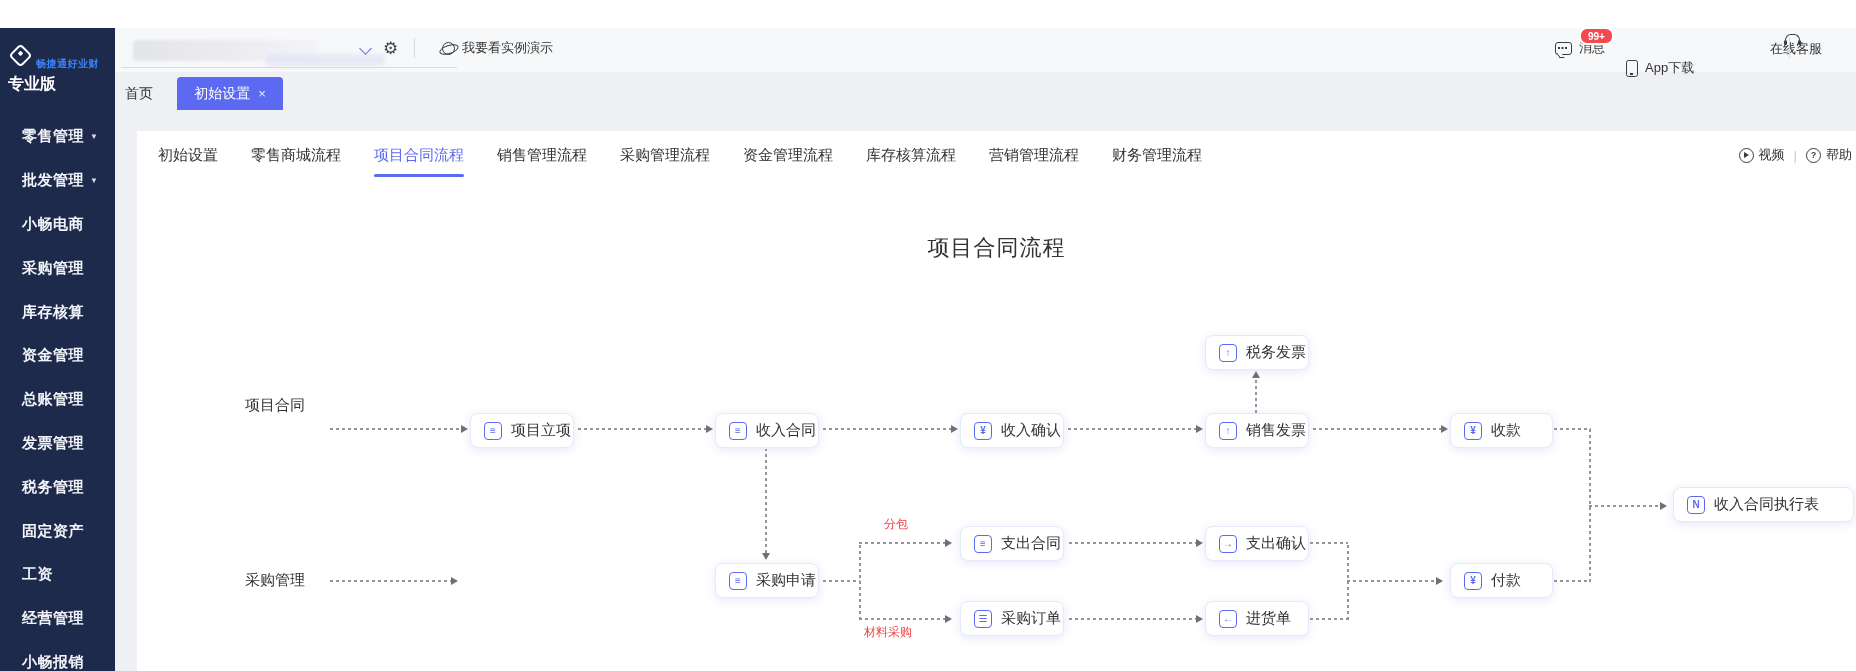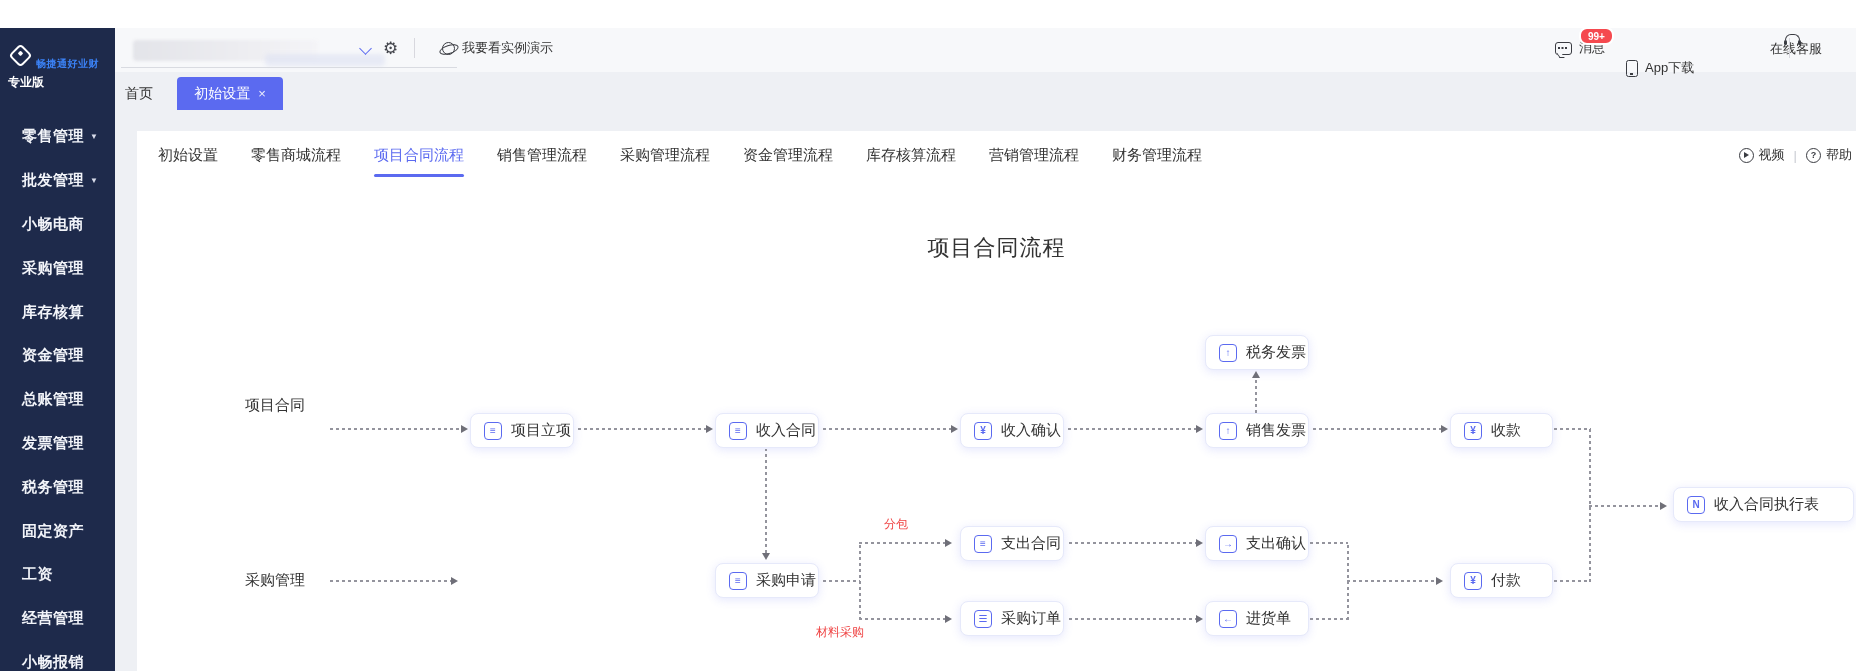--- a/index.html
+++ b/index.html
@@ -14,21 +14,21 @@
   .content-bg{position:absolute;left:115px;top:110px;width:1741px;height:561px;background:#eef0f4;}
   .panel{position:absolute;left:137px;top:131px;width:1719px;height:540px;background:#fff;}
 
   
   .sidebar{position:absolute;left:0;top:28px;width:115px;height:643px;background:#1e2a4b;}
   .logo-wrap{padding:9px 8px 0 8px;}
   .logo-top{display:flex;align-items:center;}
   .logo-mark{width:13px;height:13px;border:2.4px solid #fff;border-radius:4px;transform:rotate(45deg);position:relative;flex:0 0 auto;margin:3px 7px 0 4px;}
   .logo-mark:after{content:"";position:absolute;left:3.4px;top:3.4px;width:4px;height:4px;background:#fff;border-radius:1px;}
   .logo-title{color:#3b82f6;font-size:10px;font-weight:bold;white-space:nowrap;letter-spacing:.5px;margin-top:20px;}
-  .logo-edition{color:#fff;font-size:12px;font-weight:bold;margin-top:3px;}
+  .logo-edition{color:#fff;font-size:16px;font-weight:bold;margin-top:3px;}
   .side-menu{position:absolute;top:87px;left:0;width:115px;}
   .side-item{height:43.8px;display:flex;align-items:center;padding-left:22px;color:#f2f4f9;font-size:15px;font-weight:bold;cursor:pointer;letter-spacing:.5px;}
   .side-caret{font-size:8px;color:#d8dcea;margin-left:6px;}
 
   
   .blur-blob{position:absolute;left:18px;top:12px;width:185px;height:21px;border-radius:4px;
     background:linear-gradient(90deg,#e3e4e9 0%,#ececf0 55%,#f4f4f7 100%);filter:blur(1.5px);}
   .blur-blob2{position:absolute;left:150px;top:26px;width:120px;height:12px;border-radius:4px;background:#dfe3f3;filter:blur(2px);opacity:.65;}
   .select-underline{position:absolute;left:6px;top:39px;width:336px;height:1px;background:#d9dbe1;}
   .chev-down{width:8px;height:8px;border-right:1.8px solid #5b6af0;border-bottom:1.8px solid #5b6af0;transform:rotate(45deg);display:inline-block;}
@@ -252,21 +252,21 @@
       <span class="nicon">☰</span>
       <span class="nlabel">采购订单</span>
     </div>
     <div class="node" style="left: 1205px; top: 601px; width: 104px;">
       <span class="nicon">←</span>
       <span class="nlabel">进货单</span>
     </div>
     <div class="row-label" style="left: 245px; top: 396px;">项目合同</div>
     <div class="row-label" style="left: 245px; top: 571px;">采购管理</div>
     <div class="branch-label" style="left: 884px; top: 516px;">分包</div>
-    <div class="branch-label" style="left: 816px; top: 624px;">材料采购</div>
+    <div class="branch-label" style="left: 864px; top: 624px;">材料采购</div>
   </div>
 
 <div>
   <div class="eh" style="left:330px;top:428px;width:130px;"></div>
     <div class="ar" style="left:461px;top:425px;"></div>
   <div class="eh" style="left:578px;top:428px;width:128px;"></div>
     <div class="ar" style="left:706px;top:425px;"></div>
   <div class="eh" style="left:823px;top:428px;width:128px;"></div>
     <div class="ar" style="left:951px;top:425px;"></div>
   <div class="eh" style="left:1068px;top:428px;width:128px;"></div>

